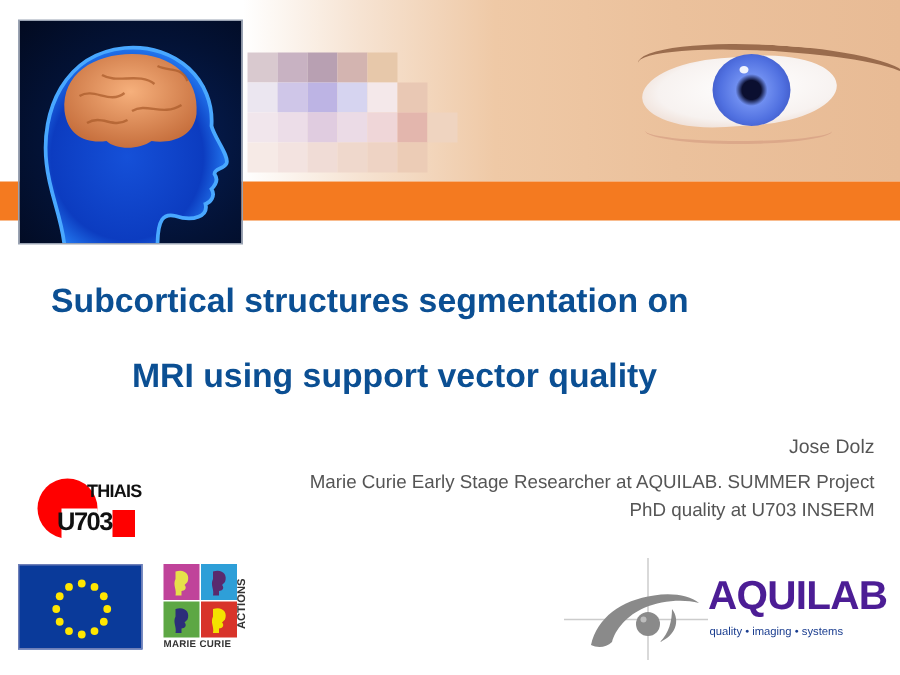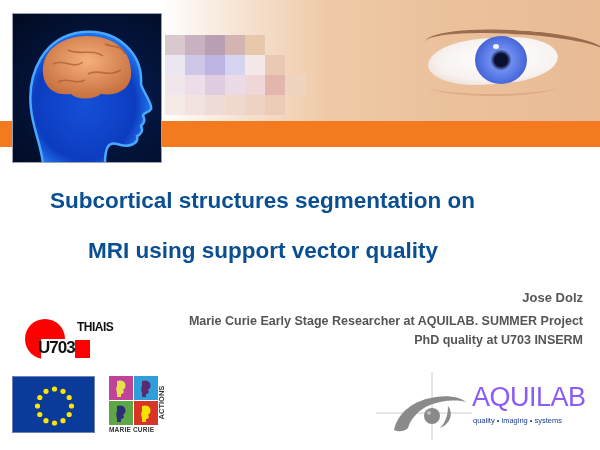--- a/index.html
+++ b/index.html
@@ -10,23 +10,23 @@
   .eye-white { position: absolute; left: 428px; top: 38px; width: 130px; height: 46px; border-radius: 50% / 60%;
     background: radial-gradient(ellipse at 55% 45%, #ffffff 0%, #f7f2f0 60%, #e6c9b8 100%); transform: rotate(-4deg); }
   .iris { position: absolute; left: 475px; top: 36px; width: 52px; height: 48px; border-radius: 50%;
     background: radial-gradient(circle at 50% 50%, #0b0f30 0%, #0b0f30 18%, #6f8ef0 30%, #5070e0 60%, #2f44b0 100%); }
   .glint { position: absolute; left: 493px; top: 44px; width: 6px; height: 5px; background: #fff; border-radius: 50%; opacity: .9; }
   .lash { position: absolute; left: 425px; top: 30px; width: 180px; height: 30px; border-top: 4px solid #7a4a2e; border-radius: 60% 50% 0 0; transform: rotate(4deg); opacity: .7; }
   .lower-lid { position: absolute; left: 430px; top: 78px; width: 125px; height: 16px; border-bottom: 2px solid #d39a80; border-radius: 0 0 50% 50%; opacity: .6; }
   .orange-band { position: absolute; left: 0; top: 121px; width: 600px; height: 26px; background: #f47a20; }
   .brain-img { position: absolute; left: 12px; top: 13px; width: 150px; height: 150px; background: radial-gradient(ellipse at 60% 55%, #06205a 0%, #031235 60%, #020a20 100%); overflow: hidden; border: 1px solid #9aa3b3; box-sizing: border-box; }
   .title { position: absolute; color: #0b4f93; font-weight: bold; font-size: 22.5px; white-space: nowrap; }
-  .title.l1 { left: 50px; top: 188px; }
+  .title.l1 { left: 34px; top: 188px; }
   .title.l2 { left: 88px; top: 238px; }
-  .right-text { position: absolute; right: 17px; text-align: right; color: #555555; white-space: nowrap; font-size: 12.5px; font-weight: bold; }
+  .right-text { position: absolute; right: 17px; text-align: right; color: #555555; white-space: nowrap; font-size: 12.5px; }
   .logo { position: absolute; }
 </style>
 </head>
 <body>
 
 <div class="header-bg">
 
   <div class="tile" style="left:165px;top:35px;background:#d9c9cf;"></div>
   <div class="tile" style="left:185px;top:35px;background:#c8b2c2;"></div>
   <div class="tile" style="left:205px;top:35px;background:#b8a0b2;"></div>
@@ -76,31 +76,31 @@
     </defs>
     <path d="M30,150 C28,130 20,115 18,95 C14,60 30,22 70,18 C105,15 130,40 128,70 C130,78 140,90 138,95 C136,99 130,98 130,102 C133,106 130,110 128,112 C131,117 127,121 124,122 C126,130 116,134 104,130 C96,128 92,132 92,150 Z" fill="url(#hg)" stroke="#49a8ff" stroke-width="2.5"></path>
     <path d="M30,60 C28,35 50,22 75,22 C102,22 120,38 118,62 C116,78 100,82 88,80 C80,86 64,86 58,80 C44,82 32,76 30,60 Z" fill="url(#bg2)"></path>
     <path d="M40,50 C50,44 60,56 70,48 M55,36 C65,42 80,34 90,42 M75,60 C85,54 95,64 108,56 M45,68 C55,62 62,72 72,66 M92,30 C100,34 108,30 112,40" stroke="#a85a2a" stroke-width="1.6" fill="none" opacity=".7"></path>
   </svg>
 </div>
 
 <div class="title l1">Subcortical structures segmentation on</div>
 <div class="title l2">MRI using support vector quality</div>
 
-<div class="right-text" style="top:290px;font-weight:bold;font-size:13px;color:#555;text-align:center;">Jose Dolz</div>
+<div class="right-text" style="top:290px;font-weight:normal;font-size:13px;color:#555;text-align:center;">Jose Dolz</div>
 <div class="right-text" style="top:314px;">Marie Curie Early Stage Researcher at AQUILAB. SUMMER Project</div>
 <div class="right-text" style="top:333px;">PhD quality at U703 INSERM</div>
 
 <div class="logo" style="left:18px;top:318px;width:80px;height:42px;">
   <svg width="80" height="42" viewBox="0 0 80 42">
     <circle cx="27" cy="21" r="20" fill="#ff0000"></circle>
     <rect x="23" y="21" width="24" height="21" fill="#ffffff"></rect>
     <rect x="57" y="22" width="15" height="18" fill="#ff0000"></rect>
   </svg>
-  <span style="position:absolute;left:40px;top:2px;font-size:12px;font-weight:bold;color:#111;letter-spacing:-.5px;margin-left:19px;">THIAIS</span>
+  <span style="position:absolute;left:40px;top:2px;font-size:12px;font-weight:bold;color:#111;letter-spacing:-.5px;">THIAIS</span>
   <span style="position:absolute;left:20px;top:20px;font-size:17px;font-weight:bold;color:#111;letter-spacing:-1px;">U703</span>
 </div>
 
 <div class="logo" style="left:12px;top:376px;width:83px;height:57px;background:#0a3a9a;border:1px solid #6e7fb8;box-sizing:border-box;">
   <svg width="83" height="57" viewBox="0 0 83 57">
     <g fill="#ffe600">
       <circle cx="41.5" cy="12" r="2.6"></circle>
       <circle cx="50" cy="14.3" r="2.6"></circle>
       <circle cx="56.2" cy="20.5" r="2.6"></circle>
       <circle cx="58.5" cy="29" r="2.6"></circle>
@@ -133,15 +133,15 @@
 
 <div class="logo" style="left:374px;top:370px;width:220px;height:72px;">
   <svg style="position:absolute;left:0;top:0;" width="100" height="72" viewBox="0 0 100 72">
     <line x1="58" y1="2" x2="58" y2="70" stroke="#cccccc" stroke-width="1"></line>
     <line x1="2" y1="43" x2="98" y2="43" stroke="#cccccc" stroke-width="1"></line>
     <path d="M20,60 C24,42 40,30 62,27 C74,25 86,27 92,32 C80,29 66,31 56,35 C44,40 36,50 34,58 C30,62 24,62 20,60 Z" fill="#8a8a8a"></path>
     <path d="M74,36 C80,44 76,54 66,58 C72,52 74,44 74,36 Z" fill="#8a8a8a"></path>
     <circle cx="58" cy="46" r="8" fill="#8a8a8a"></circle>
     <circle cx="55" cy="43" r="2" fill="#bdbdbd"></circle>
   </svg>
-  <span style="position:absolute;left:98px;top:12px;font-size:27px;font-weight:normal;color:#8b5cf6;letter-spacing:-.5px;">AQUILAB</span>
+  <span style="position:absolute;left:98px;top:12px;font-size:27px;font-weight:bold;color:#4c1d95;letter-spacing:-.5px;">AQUILAB</span>
   <span style="position:absolute;left:99px;top:46px;font-size:7.5px;color:#1a3d8f;white-space:nowrap;text-align:right;">quality • imaging • systems</span>
 </div>
 
 </body></html>

